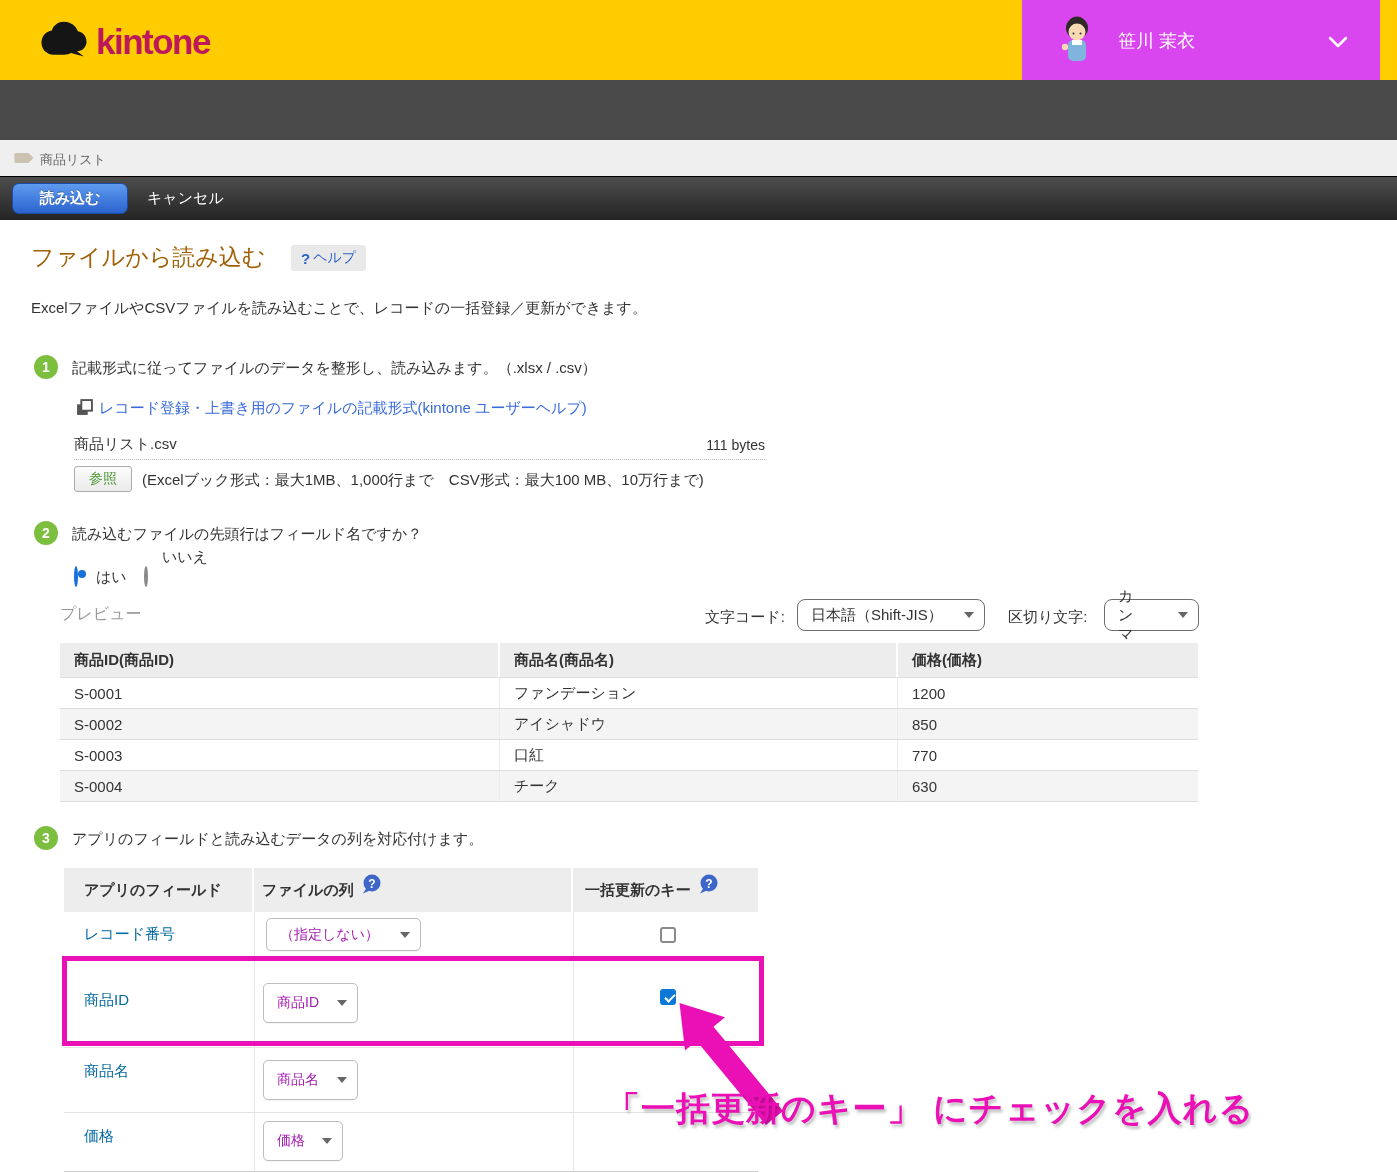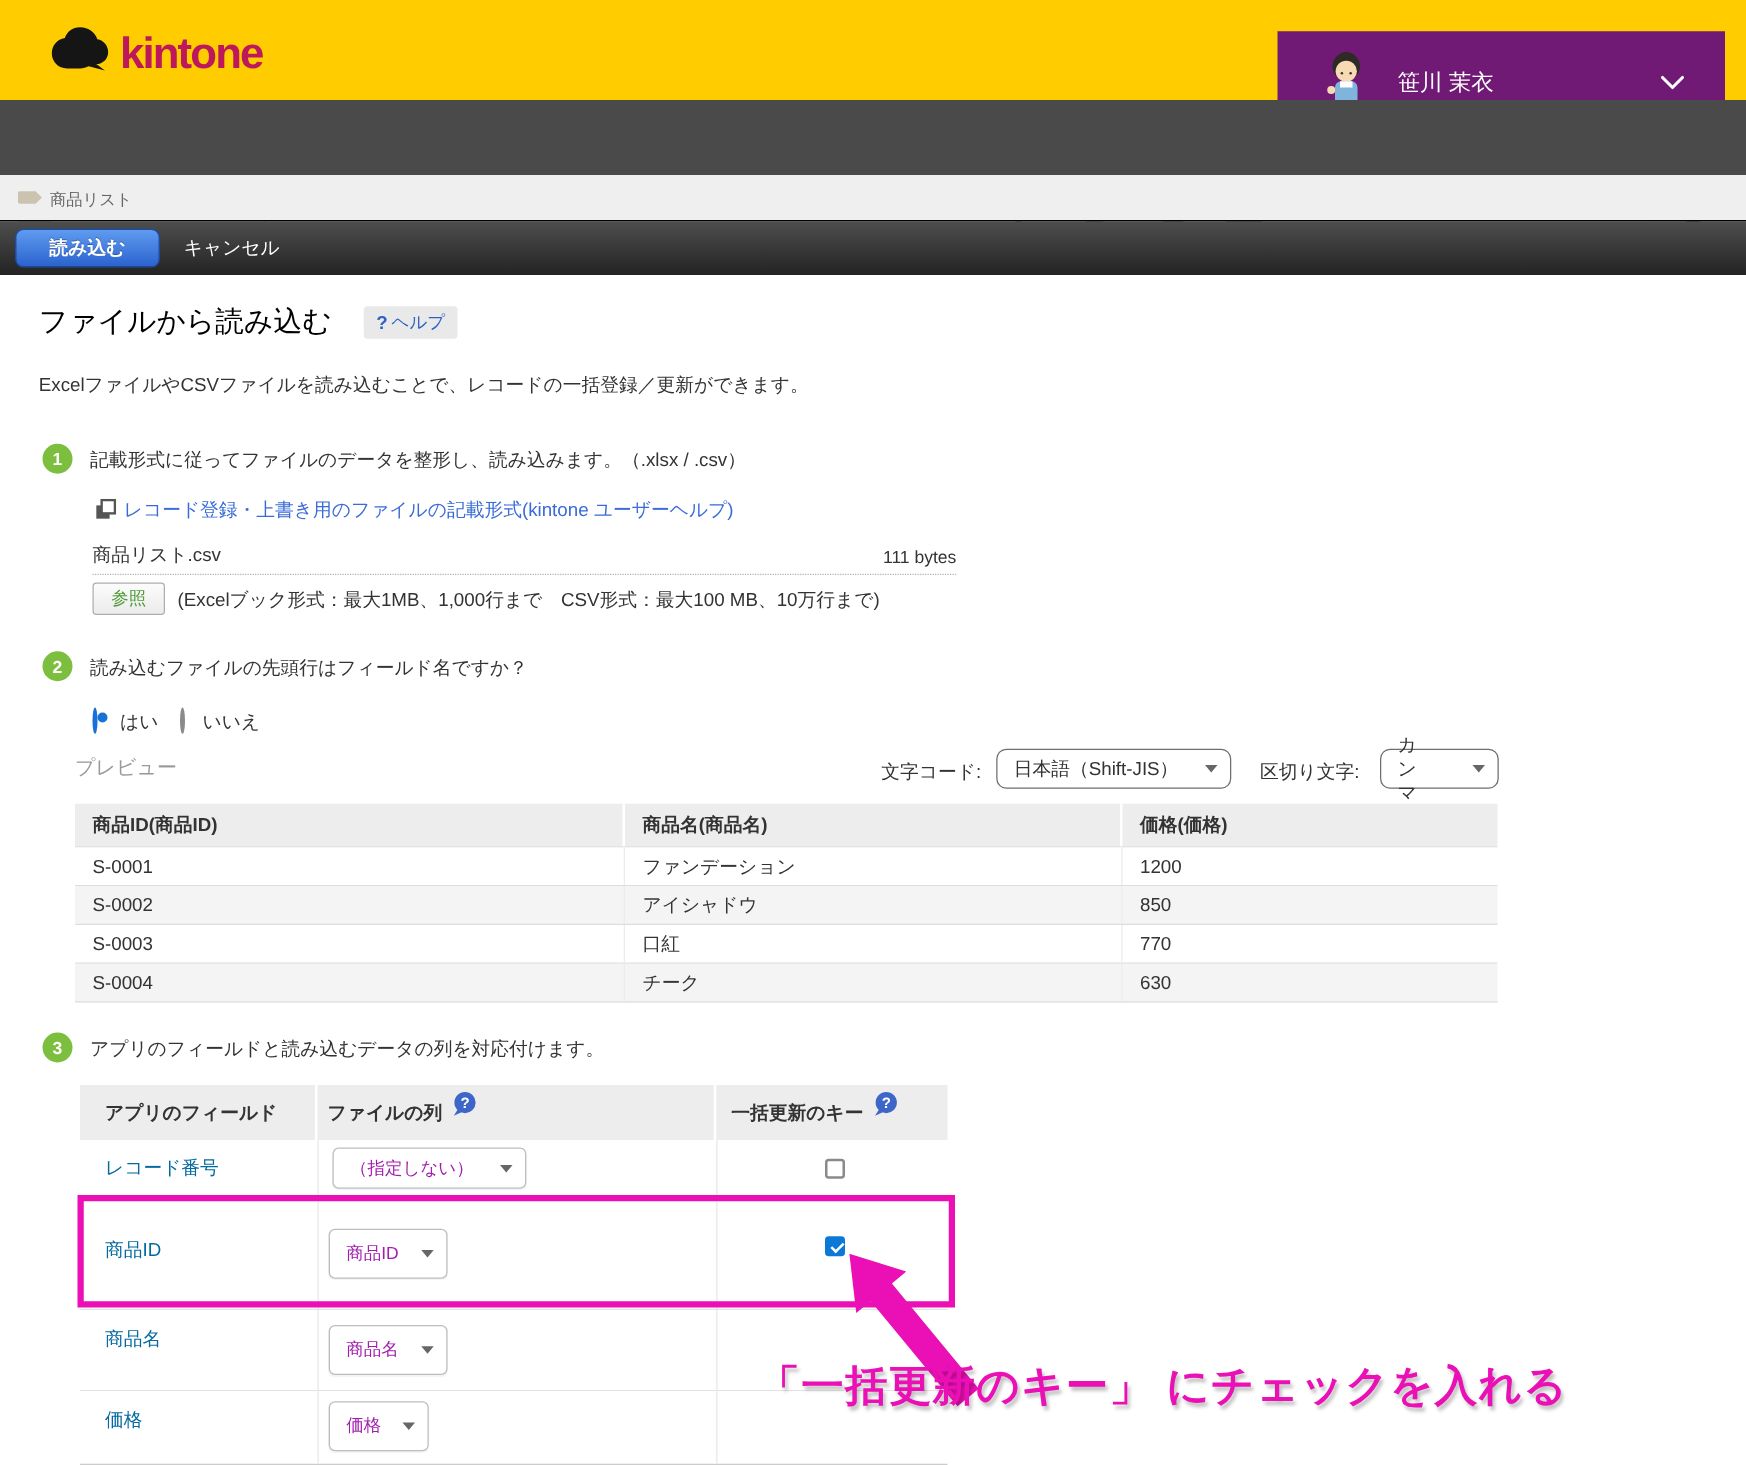--- a/index.html
+++ b/index.html
@@ -4,21 +4,21 @@
 <style>
   html,body{margin:0;padding:0;}
   body{font-family:"Liberation Sans","DejaVu Sans",sans-serif;}
   .stage{position:relative;width:1397px;height:1172px;background:#fff;overflow:hidden;}
   .abs{position:absolute;}
 
   
   .hdr{left:0;top:0;width:1397px;height:80px;background:#FFCC00;}
   .logo{left:38px;top:18px;display:flex;align-items:center;gap:6px;}
   .logo-text{font-size:35px;font-weight:800;color:#be185d;letter-spacing:-1.5px;}
-  .user-chip{left:1022px;top:0;width:358px;height:80px;background:#701a75;display:flex;align-items:center;cursor:pointer;margin-top:25px;}
+  .user-chip{left:1022px;top:0;width:358px;height:80px;background:#d946ef;display:flex;align-items:center;cursor:pointer;}
   .user-name{position:absolute;left:96px;top:29px;color:#fff;font-size:18px;white-space:nowrap;}
   .avatar{position:absolute;left:34px;top:16px;}
   .chev{position:absolute;left:306px;top:34px;}
 
   
   .nav{left:0;top:80px;width:1397px;height:60px;background:#4A4A4A;}
   .nav-ic{position:absolute;top:94px;cursor:pointer;}
   .burger span{display:block;width:27px;height:4px;background:#9B9B9B;margin-bottom:6px;border-radius:1px;}
   .search-input{left:1022px;top:81px;width:295px;height:59px;background:#fff;border:none;outline:none;
     padding:0 0 0 16px;font-size:17px;color:#333;box-sizing:border-box;font-family:inherit;}
@@ -31,21 +31,21 @@
   .crumb-ic{position:absolute;left:13px;top:8px;}
 
   
   .abar{left:0;top:176px;width:1397px;height:44px;background:linear-gradient(180deg,#4E4E4E 0%,#232323 100%);border-top:1px solid #000;box-sizing:border-box;}
   .btn-submit{position:absolute;left:12px;top:6px;width:116px;height:31px;border-radius:7px;
     background:linear-gradient(180deg,#5F9BF0,#2B63CE);border:1px solid #1B4CA8;color:#fff;font-weight:bold;
     font-size:15px;display:flex;align-items:center;justify-content:center;cursor:pointer;text-shadow:0 -1px 0 rgba(0,0,0,.3);box-sizing:border-box;}
   .lnk-cancel{position:absolute;left:147px;top:12px;color:#fff;font-size:15px;cursor:pointer;}
 
   
-  .pg-title{left:31px;top:242px;font-size:23px;color:#000000;}
+  .pg-title{left:31px;top:242px;font-size:23px;color:#a16207;}
   .help-badge{left:291px;top:245px;height:26px;background:#E9E9E9;border-radius:3px;display:flex;align-items:center;padding:0 10px;gap:3px;cursor:pointer;}
   .help-q{color:#2F62C4;font-weight:bold;font-size:15px;}
   .help-t{color:#2F62C4;font-size:14px;}
   .pg-desc{left:31px;top:299px;font-size:15px;color:#333;}
 
   
   .step-circle{width:24px;height:24px;border-radius:50%;background:#7CBF3F;color:#fff;font-size:14px;font-weight:bold;
     display:flex;align-items:center;justify-content:center;}
   .step-txt{font-size:15px;color:#333;}
   .doc-link{font-size:15px;color:#3A6BD8;cursor:pointer;}
@@ -241,21 +241,21 @@
   <div class="abs fsize">111 bytes</div>
   <div class="abs btn-browse">参照</div>
   <div class="abs step-txt limits">(Excelブック形式：最大1MB、1,000行まで　CSV形式：最大100 MB、10万行まで)</div>
 
   
   <div class="abs step-circle" style="left:34px;top:521px;">2</div>
   <div class="abs step-txt" style="left:72px;top:525px;">読み込むファイルの先頭行はフィールド名ですか？</div>
   <span class="abs radio checked" style="left:74px;top:568px;"></span>
   <span class="abs rlabel" style="left:96px;top:568px;">はい</span>
   <span class="abs radio" style="left:140px;top:568px;"></span>
-  <span class="abs rlabel" style="left:162px;top:568px;text-align:center;">いいえ</span>
+  <span class="abs rlabel" style="left:162px;top:548px;text-align:center;">いいえ</span>
 
   <div class="abs pv-label">プレビュー</div>
   <div class="abs sel-label" style="left:705px;top:608px;">文字コード:</div>
   <div class="abs sel" style="left:797px;top:599px;width:188px;height:32px;">
     <span>日本語（Shift-JIS）</span>
     <span class="caret"></span>
   </div>
   <div class="abs sel-label" style="left:1008px;top:608px;">区切り文字:</div>
   <div class="abs sel" style="left:1104px;top:599px;width:95px;height:32px;gap:40px;">
     <span>カンマ</span>

